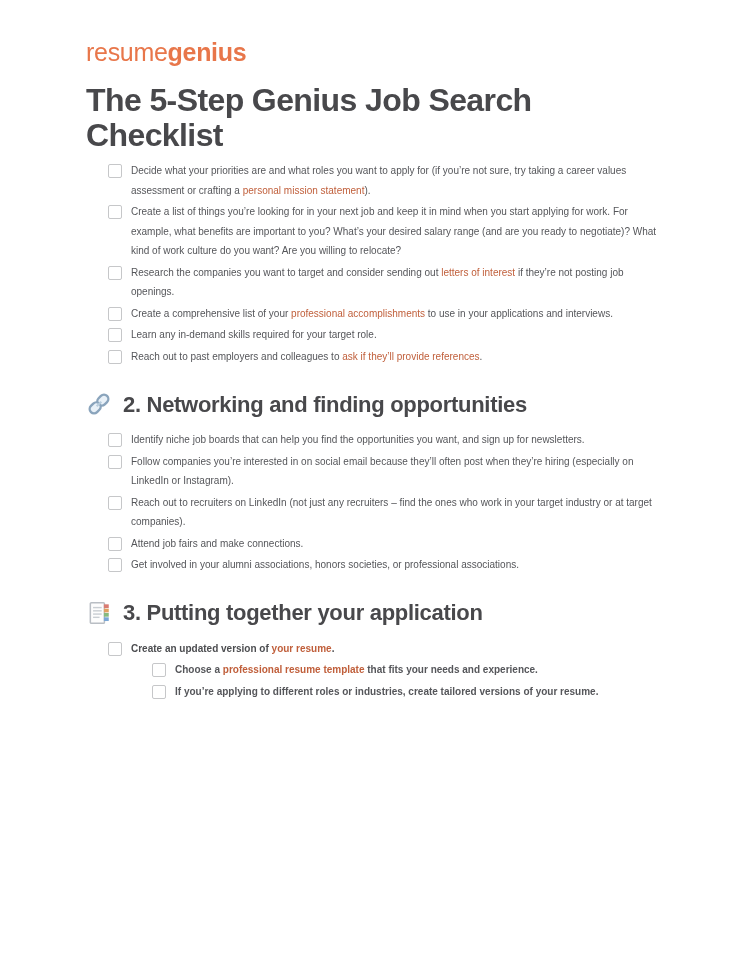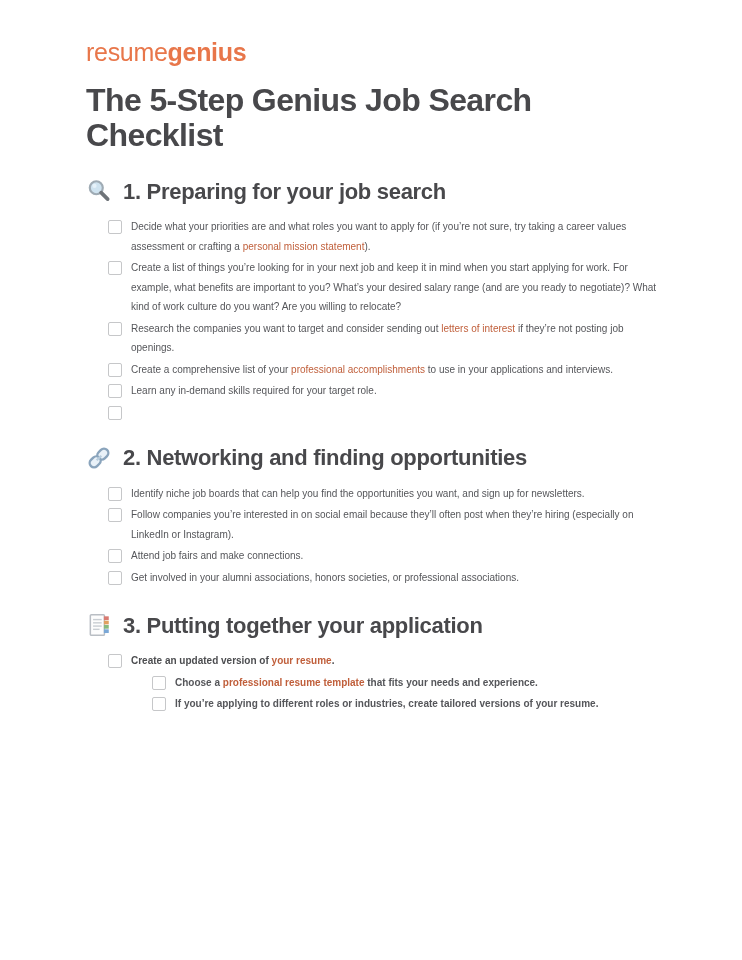--- a/index.html
+++ b/index.html
@@ -55,30 +55,20 @@
 <div class="page">
 
   <div class="logo">
     <span class="lt">resume</span><span class="lb">genius</span>
   </div>
 
   <h1 class="doc-title">The 5-Step Genius Job Search Checklist</h1>
 
   <div id="sections-root">
       <section>
-        <div class="section-heading">
-          <span class="icon">
-            <svg id="magnifier-icon" viewBox="0 0 24 24" xmlns="http://www.w3.org/2000/svg">
-    <circle cx="9.5" cy="9" r="6" fill="#cfe3f0" stroke="#9fabb4" stroke-width="2"></circle>
-    <circle cx="7.8" cy="7.2" r="2" fill="#e6f2fa" stroke="none"></circle>
-    <line x1="14" y1="13.5" x2="20" y2="19.5" stroke="#6e7378" stroke-width="3.4" stroke-linecap="round"></line>
-  </svg>
-          </span>
-          <span class="section-title">1. Preparing for your job search</span>
-        </div>
         <div class="item-list">
           <div class="item-block">
             <div class="item-row">
               <span class="checkbox"></span>
               <div class="item-text"><span>Decide what your priorities are and what roles you want to apply for (if you’re not sure, try taking a career values assessment or crafting a </span><span class="link">personal mission statement</span><span>).</span></div>
             </div>
           </div>
           <div class="item-block">
             <div class="item-row">
               <span class="checkbox"></span>
@@ -99,20 +89,21 @@
           </div>
           <div class="item-block">
             <div class="item-row">
               <span class="checkbox"></span>
               <div class="item-text"><span>Learn any in-demand skills required for your target role.</span></div>
             </div>
           </div>
           <div class="item-block">
             <div class="item-row">
               <span class="checkbox"></span>
+              <div class="item-text"><span>Reach out to past employers and colleagues to </span><span class="link">ask if they’ll provide references</span><span>.</span></div>
             </div>
           </div>
         </div>
       </section>
       <section>
         <div class="section-heading">
           <span class="icon">
             <svg id="link-icon" viewBox="0 0 24 24" xmlns="http://www.w3.org/2000/svg">
     <g transform="rotate(45 12 12)">
       <rect x="8" y="1.5" width="8" height="11" rx="4" fill="#e9f1f8" stroke="#8aa4bc" stroke-width="2.2"></rect>
@@ -127,20 +118,26 @@
           <div class="item-block">
             <div class="item-row">
               <span class="checkbox"></span>
               <div class="item-text"><span>Identify niche job boards that can help you find the opportunities you want, and sign up for newsletters.</span></div>
             </div>
           </div>
           <div class="item-block">
             <div class="item-row">
               <span class="checkbox"></span>
               <div class="item-text"><span>Follow companies you’re interested in on social email because they’ll often post when they’re hiring (especially on LinkedIn or Instagram).</span></div>
+            </div>
+          </div>
+          <div class="item-block">
+            <div class="item-row">
+              <span class="checkbox"></span>
+              <div class="item-text"><span>Reach out to recruiters on LinkedIn (not just any recruiters – find the ones who work in your target industry or at target companies).</span></div>
             </div>
           </div>
           <div class="item-block">
             <div class="item-row">
               <span class="checkbox"></span>
               <div class="item-text"><span>Attend job fairs and make connections.</span></div>
             </div>
           </div>
           <div class="item-block">
             <div class="item-row">

